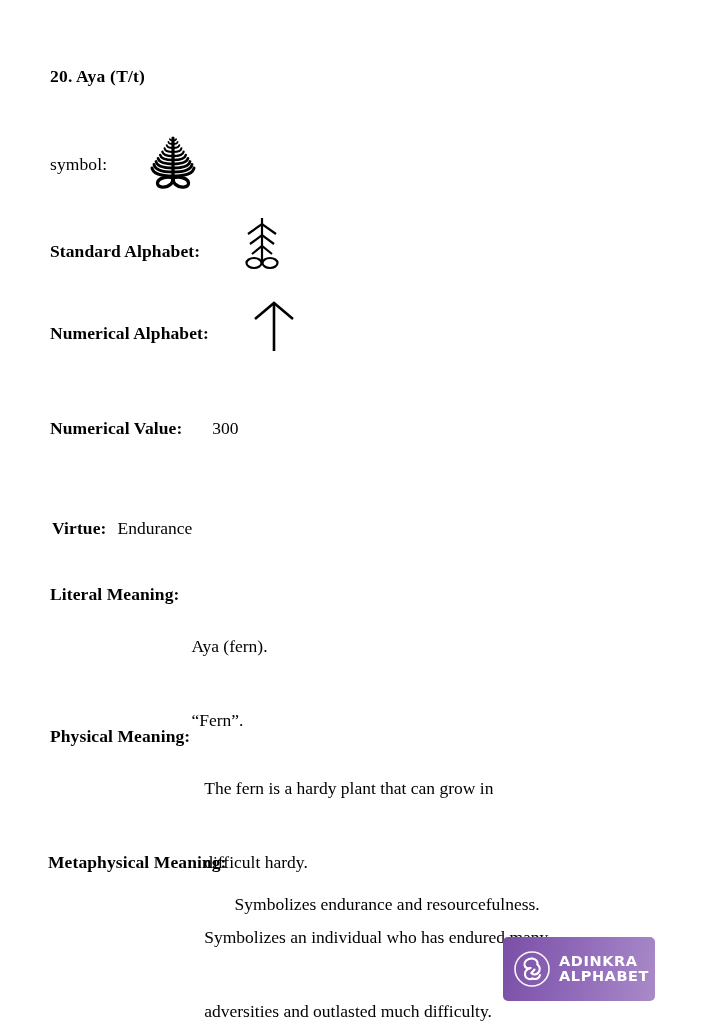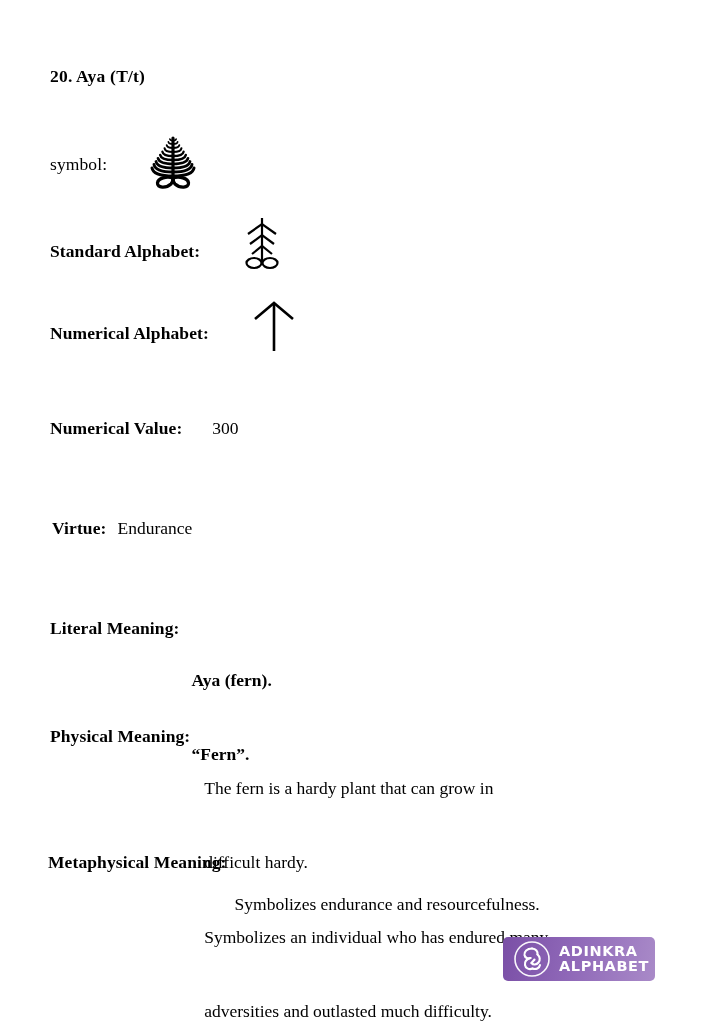--- a/index.html
+++ b/index.html
@@ -101,27 +101,26 @@
   #virtue-row {
     left: 52px;
     top: 518px;
     font-size: 17.5px;
   }
   #virtue-row .value { margin-left: 11px; }
 
   
   #literal-row {
     left: 50px;
-    top: 618px;
+    top: 584px;
     font-size: 17.5px;
   }
   #literal-row .value-block {
     margin-left: 12px;
     line-height: 1.42;
-    font-weight: bold;
   }
 
   
   #physical-row {
     left: 50px;
     top: 726px;
     font-size: 17.5px;
   }
   #physical-row .value-block {
     margin-left: 14px;
@@ -139,21 +138,21 @@
   }
 
   .value-block > div { white-space: pre; }
 
   
   #logo {
     position: absolute;
     left: 503px;
     top: 937px;
     width: 152px;
-    height: 44px;
+    height: 64px;
     border-radius: 5px;
     background: linear-gradient(100deg, #7a4fa6 0%, #8f68b8 45%, #a98ac8 100%);
     display: flex;
     align-items: center;
     padding-left: 9px;
     overflow: hidden;
   }
   #logo-emblem {
     width: 40px;
     height: 40px;

